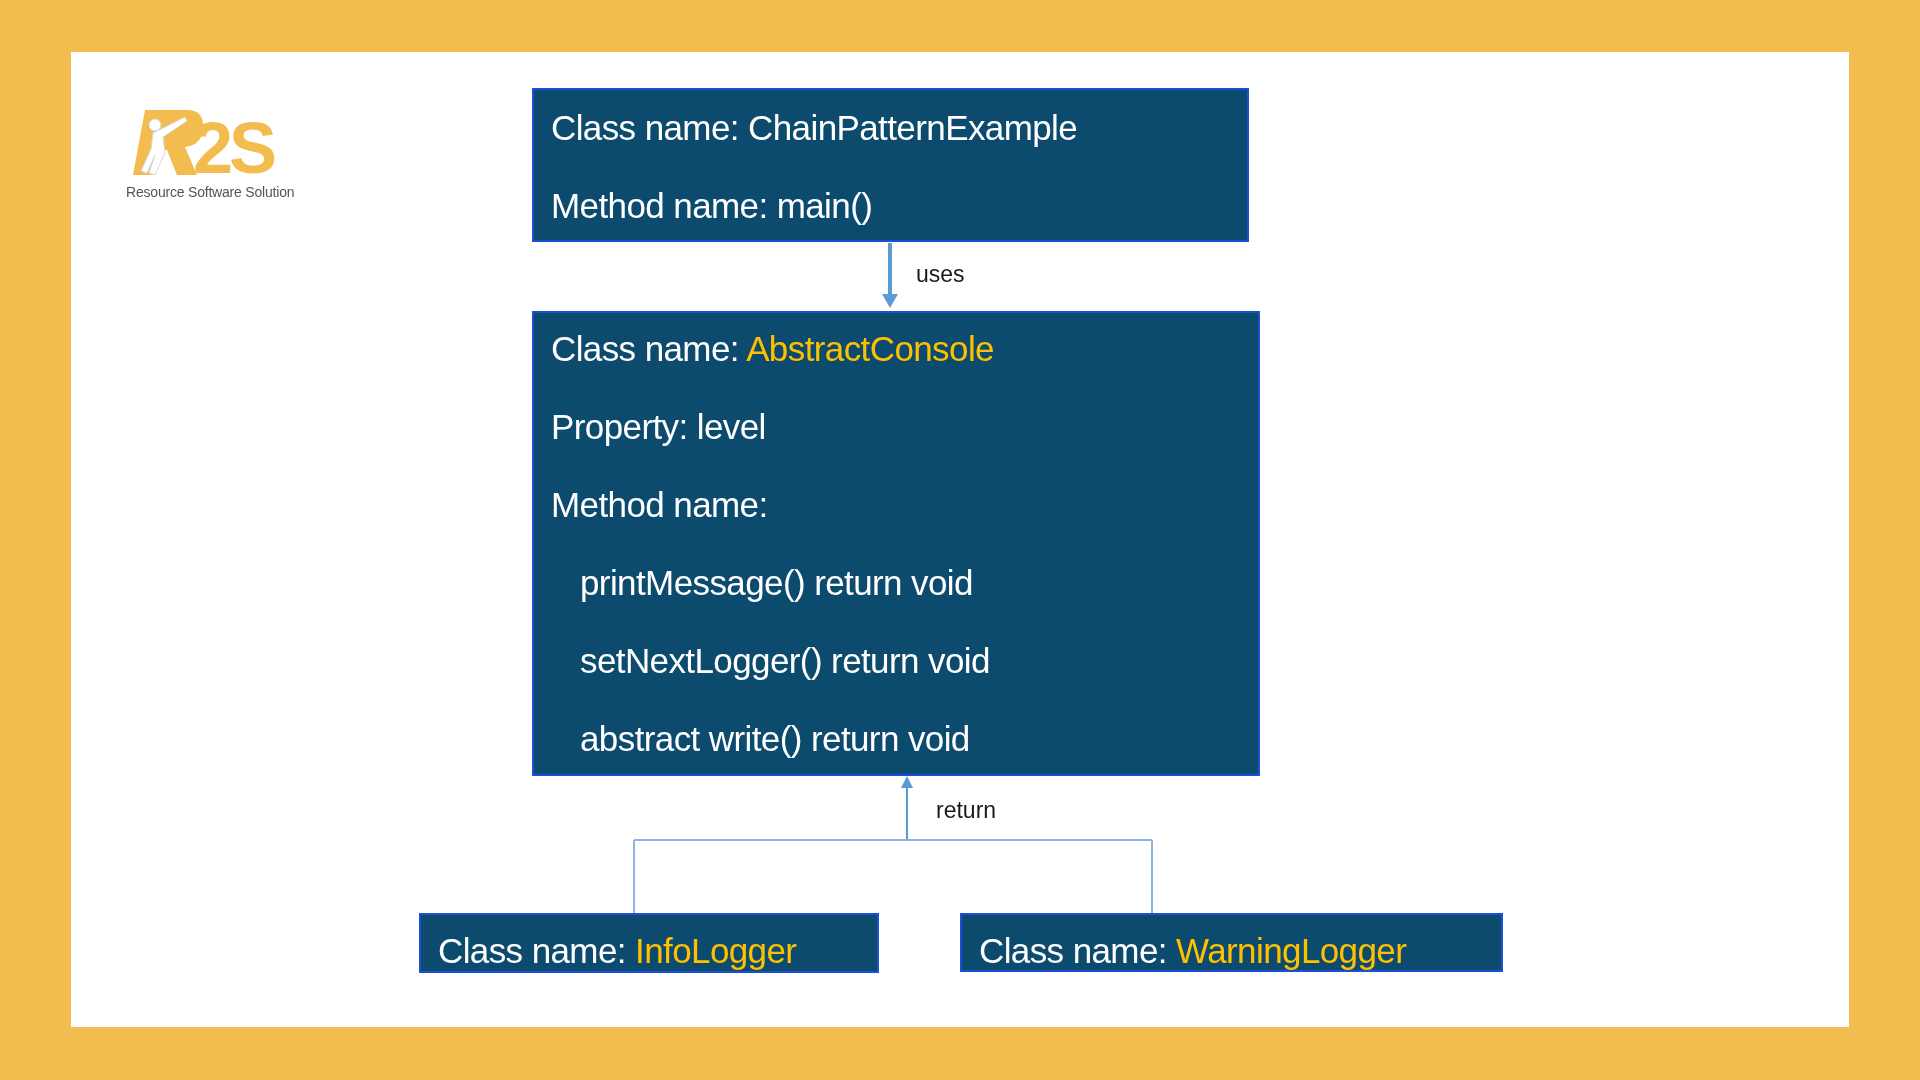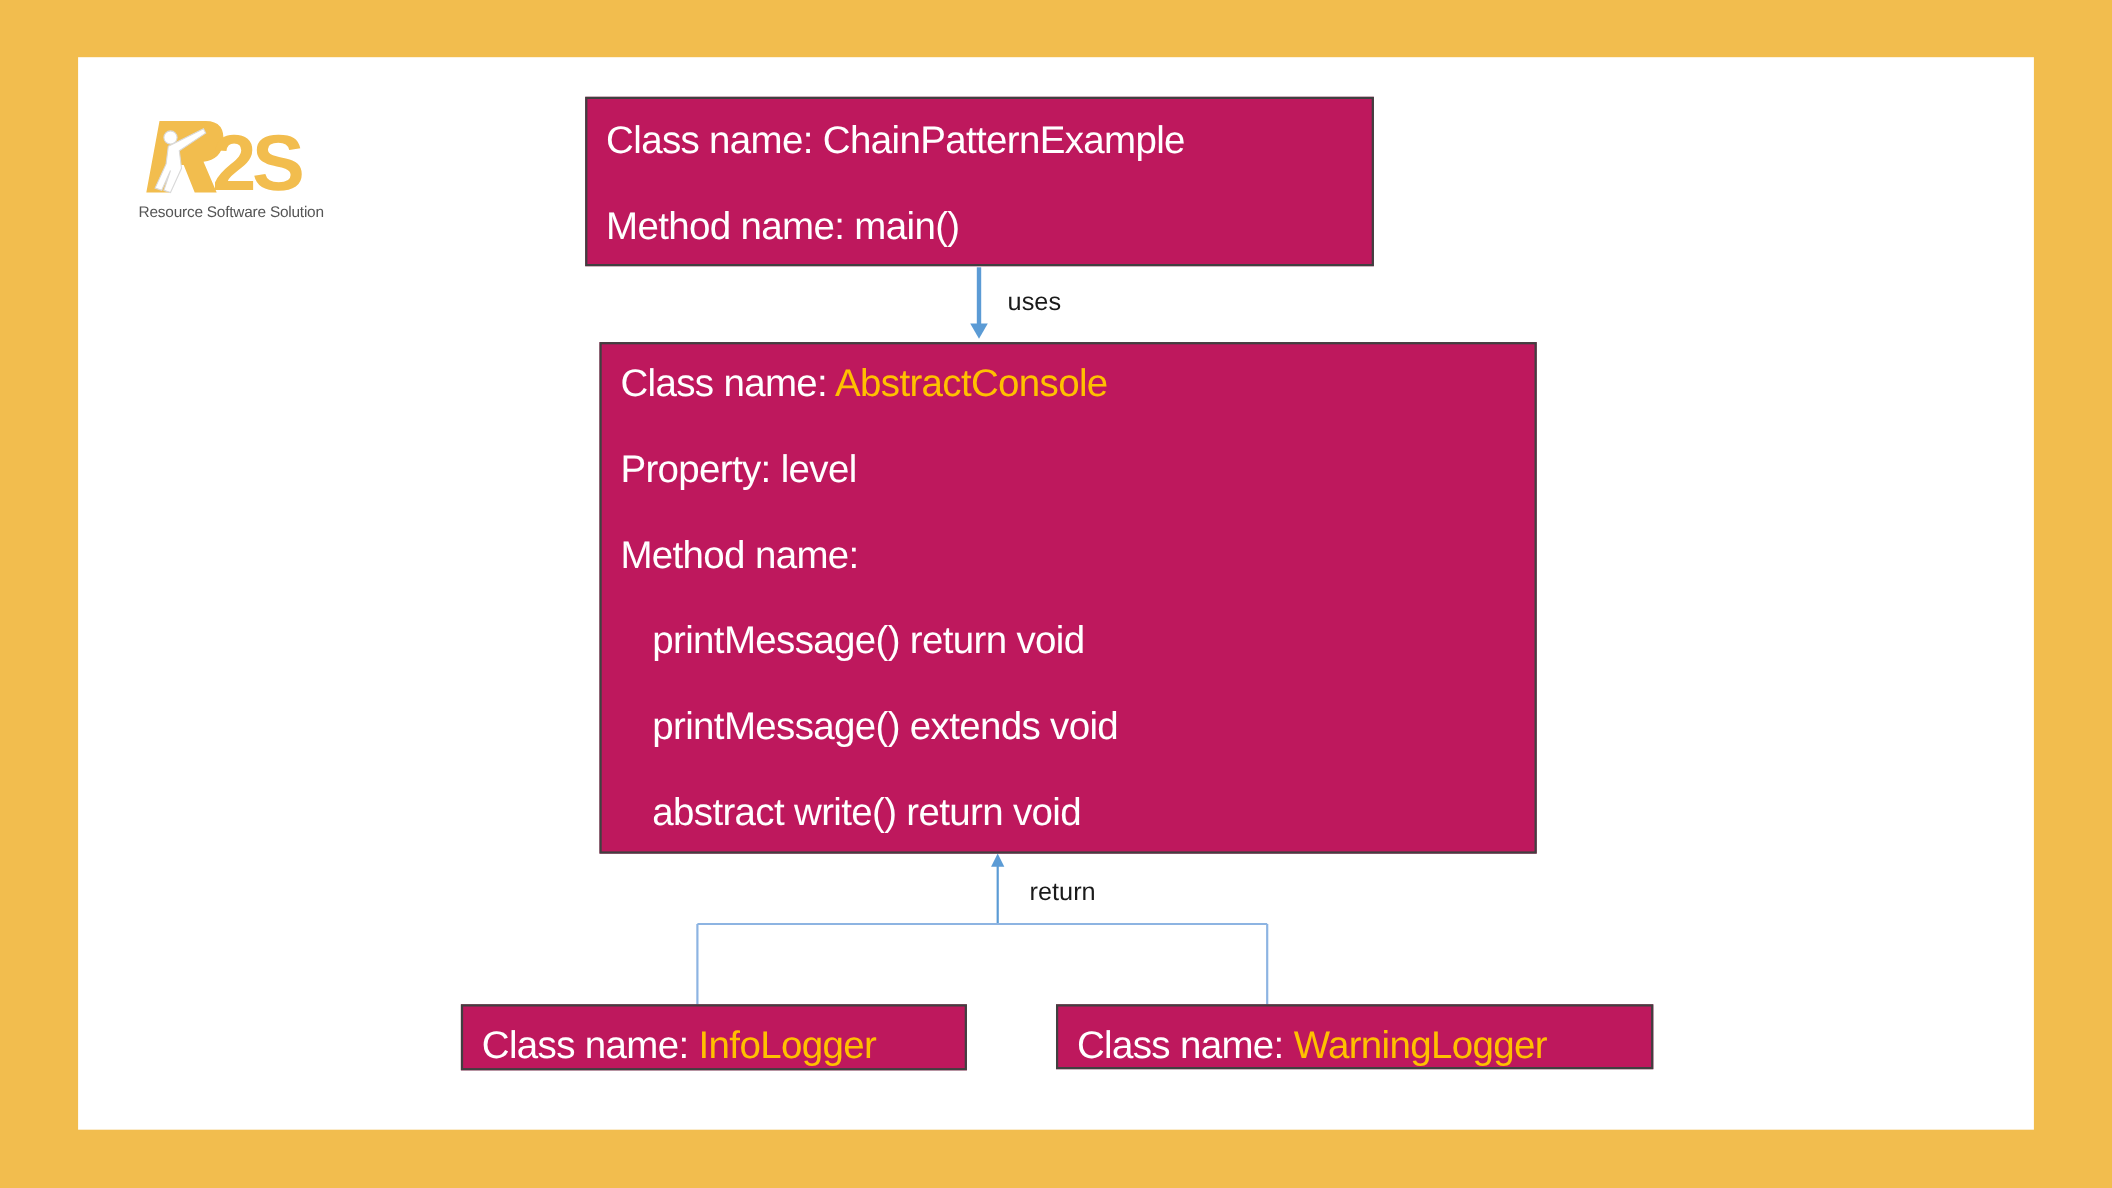--- a/index.html
+++ b/index.html
@@ -1,19 +1,19 @@
 <!DOCTYPE html>
 <html><head>
 <meta charset="utf-8">
 <style>
   html, body { margin:0; padding:0; }
   body { width:1920px; height:1080px; background:#F2BD4E; position:relative; overflow:hidden;
          font-family:"Liberation Sans", "DejaVu Sans", sans-serif; }
   .panel { position:absolute; left:71px; top:52px; width:1778px; height:975px; background:#FFFFFF; }
-  .box { position:absolute; background:#be185d; border:2px solid #404040; box-sizing:border-box; }
+  .box { position:absolute; background:#0c4a6e; border:2px solid #1d4ed8; box-sizing:border-box; }
   .line { position:absolute; left:0; white-space:nowrap; color:#FFFFFF; font-size:35px;
           line-height:40px; letter-spacing:-0.6px; }
   .hl { color:#FFC000; }
   .logo { position:absolute; left:125px; top:105px; width:150px; height:95px; }
   .logo-sub { position:absolute; left:126px; top:184px; font-size:14px; color:#555555;
               white-space:nowrap; letter-spacing:-0.2px; }
   .label { position:absolute; color:#1A1A1A; font-size:23px; line-height:36px; white-space:nowrap; }
   svg.connectors { position:absolute; left:0; top:0; }
 </style>
 </head>
@@ -47,28 +47,28 @@
   <div class="line" style="left:17px; top:18px;">
     <span>Class name: </span><span>ChainPatternExample</span>
   </div>
   <div class="line" style="left:17px; top:96px;">
     <span>Method name: </span><span>main()</span>
   </div>
 </div>
 
 <div class="label" style="left:916px; top:256px;">uses</div>
 
-<div class="box" style="left:545px; top:311px; width:852px; height:465px;">
+<div class="box" style="left:532px; top:311px; width:728px; height:465px;">
   <div class="line" style="left:17px; top:16px;">
     <span>Class name: </span><span class="hl">AbstractConsole</span>
   </div>
   <div class="line" style="left:17px; top:94px;">Property: level</div>
   <div class="line" style="left:17px; top:172px;">Method name:</div>
   <div class="line" style="left:46px; top:250px;">printMessage() return void</div>
-  <div class="line" style="left:46px; top:328px;">printMessage() extends void</div>
+  <div class="line" style="left:46px; top:328px;">setNextLogger() return void</div>
   <div class="line" style="left:46px; top:406px;">abstract write() return void</div>
 </div>
 
 <div class="label" style="left:936px; top:792px;">return</div>
 
 <div class="box" style="left:419px; top:913px; width:460px; height:60px;">
   <div class="line" style="left:17px; top:16px;">
     <span>Class name: </span><span class="hl">InfoLogger</span>
   </div>
 </div>

